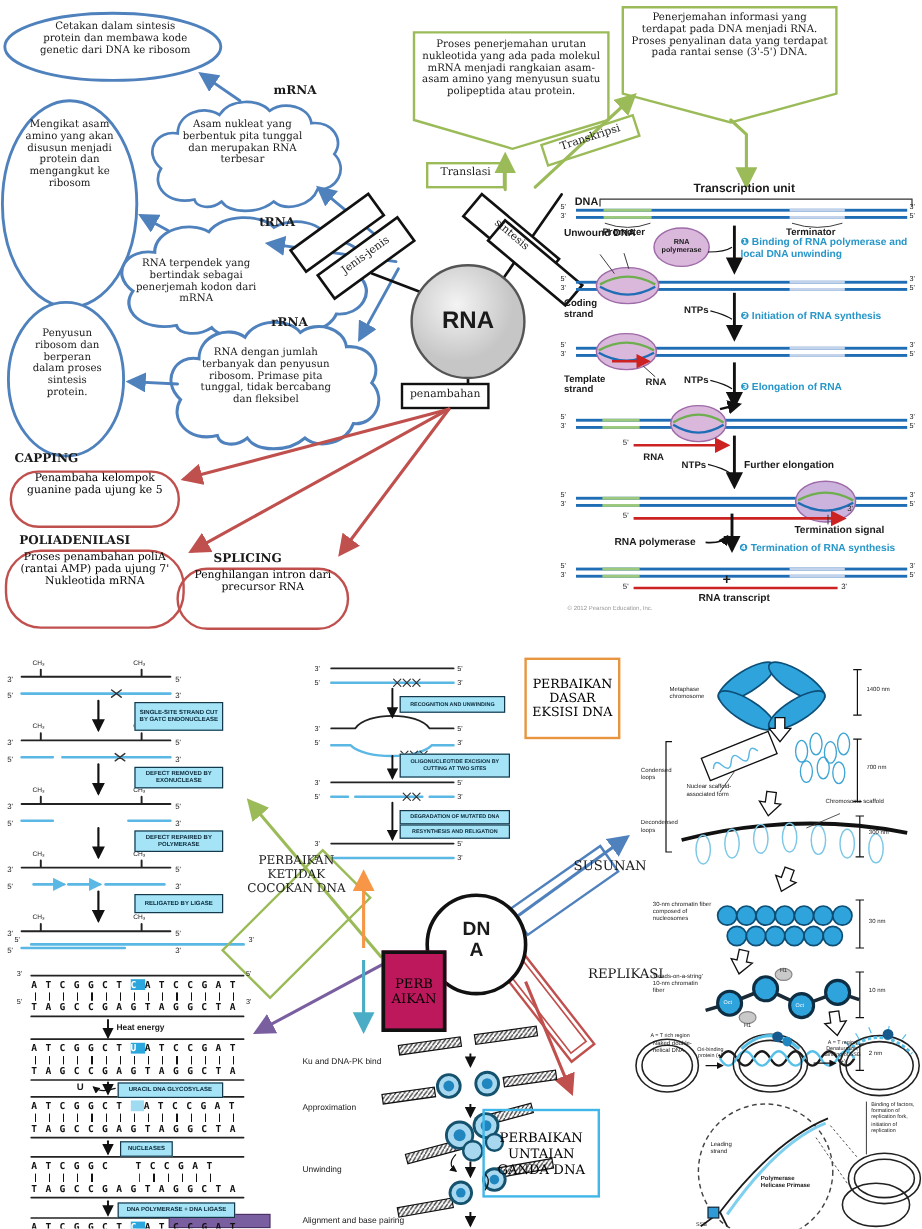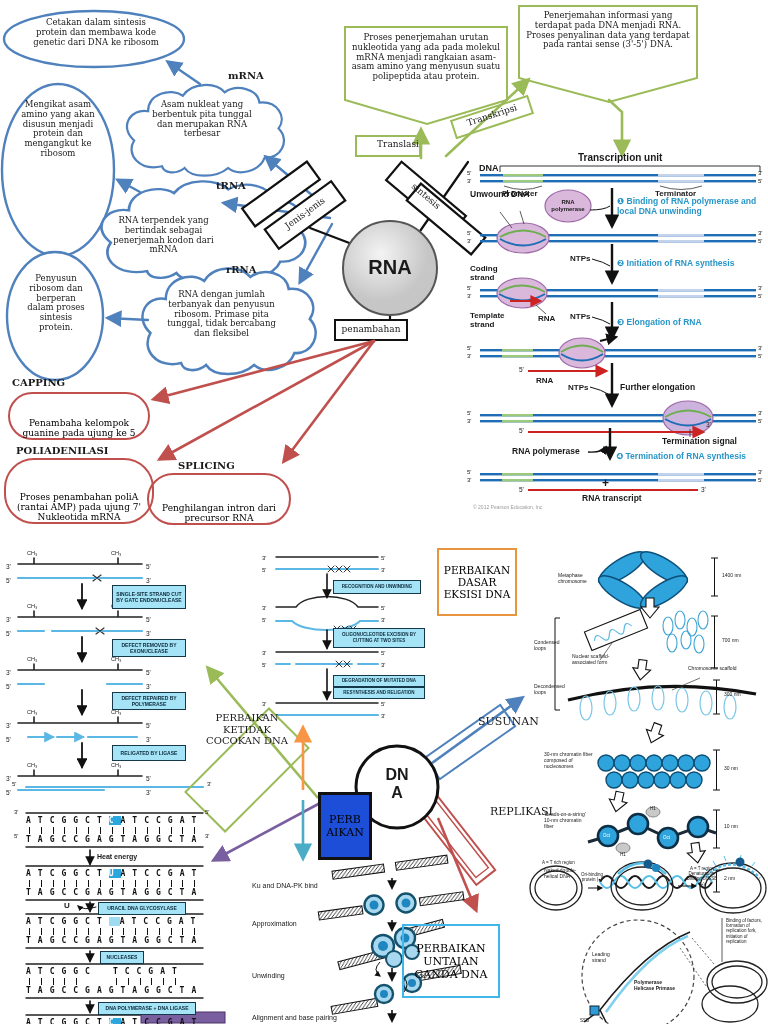--- a/index.html
+++ b/index.html
@@ -9,22 +9,22 @@
   .ser{font-family:"DejaVu Serif",serif}
   .san{font-family:"Liberation Sans","DejaVu Sans",sans-serif}
   .c{text-align:center}.b{font-weight:bold}
   .pre{white-space:pre-line}
   .blue{color:#2796c8}.gray{color:#9a9a9a}.wht{color:#fff}
   .f45{font-size:4.5px}.f5{font-size:5px}.f55{font-size:5.5px}.f6{font-size:6px}.f65{font-size:6.5px}
   .f7{font-size:7px}.f8{font-size:8px}.f85{font-size:8.5px}.f9{font-size:9px}.f10{font-size:10px}
   .f105{font-size:10.5px}.f11{font-size:11px}.f12{font-size:12px}.f16{font-size:16px}.f20{font-size:20px}
   .cybox{position:absolute;background:#a5e3f6;border:1px solid #15384a;display:flex;align-items:center;justify-content:center;
     text-align:center;font-weight:bold;color:#0a2a3a;line-height:1.25;font-family:"Liberation Sans",sans-serif}
-  .pill{position:absolute;border:2.5px solid #c0504d;border-radius:30px;display:flex;align-items:flex-end;justify-content:center;text-align:center}
-  .blkbox{position:absolute;border:2px solid #111;display:flex;align-items:center;justify-content:center;text-align:center;background:#1d4ed8}
+  .pill{position:absolute;border:2.5px solid #c0504d;border-radius:30px;display:flex;align-items:flex-start;justify-content:center;text-align:center}
+  .blkbox{position:absolute;border:2px solid #111;display:flex;align-items:center;justify-content:center;text-align:center;background:#be185d}
   .obox{position:absolute;border:2.5px solid #e8953f;display:flex;align-items:center;justify-content:center;text-align:center}
   .cbbox{position:absolute;border:2.5px solid #3fb7e8;display:flex;align-items:center;justify-content:center;text-align:center}
   .p53t{font-size:6px;line-height:7.5px}
   .p53m{font-size:6.5px;line-height:13.5px}
   .p53e{font-size:6px;line-height:11.5px}
   .seq{position:absolute;font-family:"DejaVu Sans Mono","Liberation Mono",monospace;font-weight:bold;font-size:8px;letter-spacing:7px;white-space:nowrap;color:#111}
   .seq .hl{background:#2ba7dd;color:#fff}
   .hlgap{display:inline-block;width:11px;height:9px;background:#9fdcf2;vertical-align:middle}
   .spacer{display:inline-block;width:16px}
   .ticks{position:absolute;height:7px;background:repeating-linear-gradient(90deg,#111 0 1px,transparent 1px 11.8px)}
@@ -449,21 +449,21 @@
 <div class="t ser f85 c" style="left:16px;top:100px;width:84px">Mengikat asam amino yang akan disusun menjadi protein dan mengangkut ke ribosom</div>
 <div class="t ser f10 b" style="left:228px;top:70px;width:40px">mRNA</div>
 <div class="t ser f85 c" style="left:152px;top:100px;width:100px">Asam nukleat yang berbentuk pita tunggal dan merupakan RNA terbesar</div>
 <div class="t ser f10 b" style="left:216px;top:180px;width:36px">tRNA</div>
 <div class="t ser f85 c" style="left:106px;top:216px;width:115px">RNA terpendek yang bertindak sebagai penerjemah kodon dari mRNA</div>
 <div class="t ser f10 b" style="left:226px;top:264px;width:36px">rRNA</div>
 <div class="t ser f85 c" style="left:26px;top:274px;width:60px">Penyusun ribosom dan berperan dalam proses sintesis protein.</div>
 <div class="t ser f85 c" style="left:164px;top:290px;width:115px">RNA dengan jumlah terbanyak dan penyusun ribosom. Primase pita tunggal, tidak bercabang dan fleksibel</div>
 <div class="t ser f85 c" style="left:350px;top:33px;width:152px">Proses penerjemahan urutan nukleotida yang ada pada molekul mRNA menjadi rangkaian asam-asam amino yang menyusun suatu polipeptida atau protein.</div>
 <div class="t ser f85 c" style="left:526px;top:11px;width:164px">Penerjemahan informasi yang terdapat pada DNA menjadi RNA. Proses penyalinan data yang terdapat pada rantai sense (3'-5') DNA.</div>
-<div class="t ser f95 f9 c" style="left:366px;top:139px;width:64px">Translasi</div>
+<div class="t ser f95 f9 c" style="left:356px;top:139px;width:64px">Translasi</div>
 <div class="t ser f9 c" style="left:452px;top:110px;width:80px;transform:rotate(-18deg)">Transkripsi</div>
 <div class="t ser f9 c" style="left:264px;top:208px;width:82px;transform:rotate(-36deg)">Jenis-jenis</div>
 <div class="t ser f9 c" style="left:385px;top:191px;width:82px;transform:rotate(40deg)">sintesis</div>
 <div class="t ser f9 c" style="left:335px;top:324px;width:72px">penambahan</div>
 <div class="t san f20 b c" style="left:360px;top:256px;width:60px">RNA</div>
 <div class="t ser f10 b" style="left:12px;top:377px;width:80px">CAPPING</div>
 <div class="pill" style="left:8px;top:392px;width:138px;height:44px">
       <div class="ser f9 c" style="width:118px">Penambaha kelompok guanine pada ujung ke 5</div>
     </div>
 <div class="t ser f10 b" style="left:16px;top:445px;width:110px">POLIADENILASI</div>
@@ -477,21 +477,21 @@
 
 <div class="t san f9 b" style="left:479px;top:163px">DNA</div>
 <div class="t san f10 b" style="left:578px;top:152px;width:110px">Transcription unit</div>
 <div class="t san f8 b" style="left:502px;top:189px">Promoter</div>
 <div class="t san f8 b" style="left:655px;top:189px">Terminator</div>
 <div class="t san f6 b c" style="left:546px;top:199px;width:44px">RNA polymerase</div>
 <div class="t san f85 b" style="left:470px;top:190px">Unwound DNA</div>
 <div class="t san f85 b blue" style="left:617px;top:197px;width:150px">❶ Binding of RNA polymerase and local DNA unwinding</div>
 <div class="t san f8 b" style="left:570px;top:254px">NTPs</div>
 <div class="t san f85 b blue" style="left:617px;top:259px;width:155px">❷ Initiation of RNA synthesis</div>
-<div class="t san f8 b" style="left:470px;top:264px;width:42px">Coding strand</div>
+<div class="t san f8 b" style="left:470px;top:248px;width:42px">Coding strand</div>
 <div class="t san f8 b" style="left:470px;top:311px;width:46px">Template strand</div>
 <div class="t san f8 b" style="left:538px;top:314px">RNA</div>
 <div class="t san f8 b" style="left:570px;top:312px">NTPs</div>
 <div class="t san f85 b blue" style="left:617px;top:318px;width:155px">❸ Elongation of RNA</div>
 <div class="t f65" style="left:519px;top:366px">5'</div>
 <div class="t san f8 b" style="left:536px;top:376px">RNA</div>
 <div class="t san f8 b" style="left:568px;top:383px">NTPs</div>
 <div class="t san f85 b" style="left:620px;top:383px;width:110px">Further elongation</div>
 <div class="t f65" style="left:519px;top:427px">5'</div>
 <div class="t f65" style="left:706px;top:421px">3'</div>

